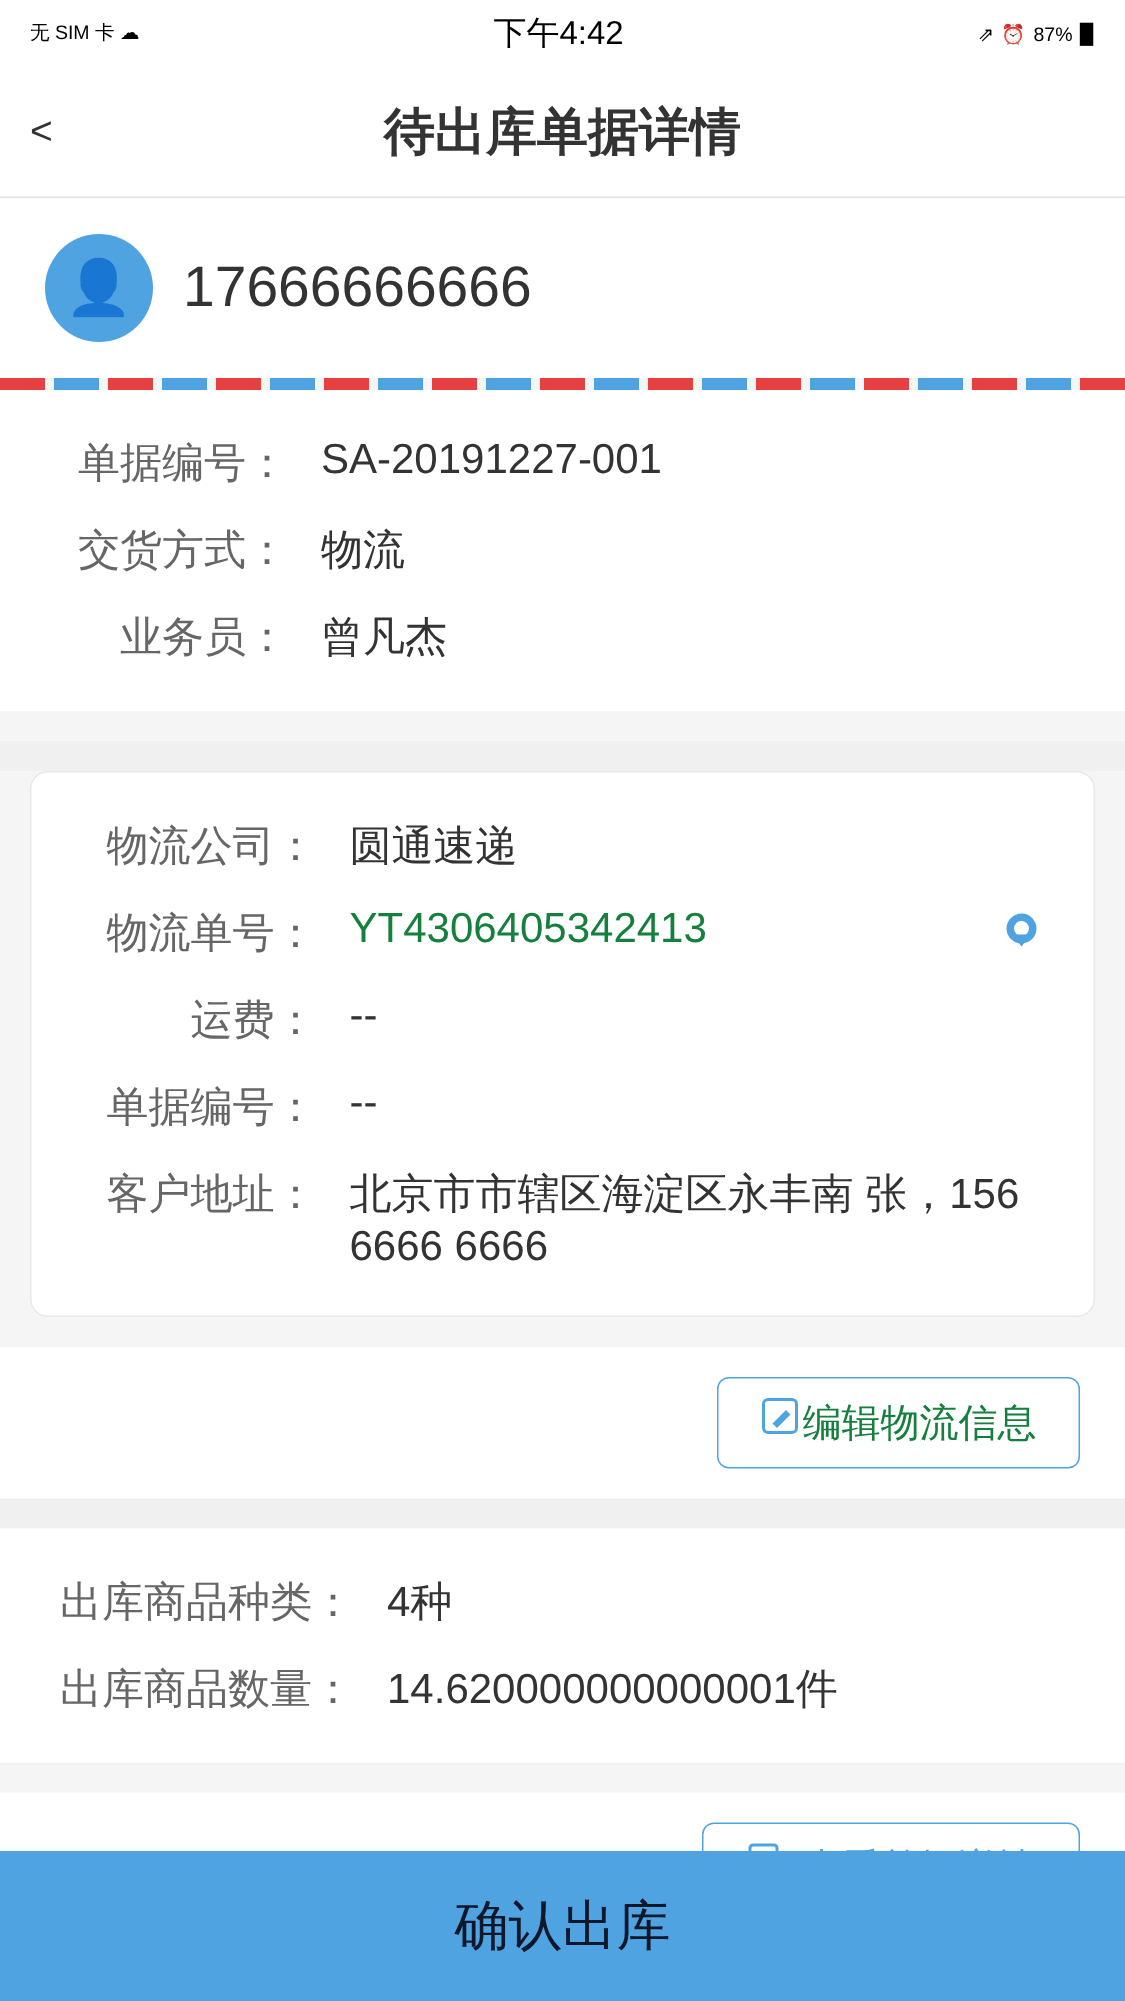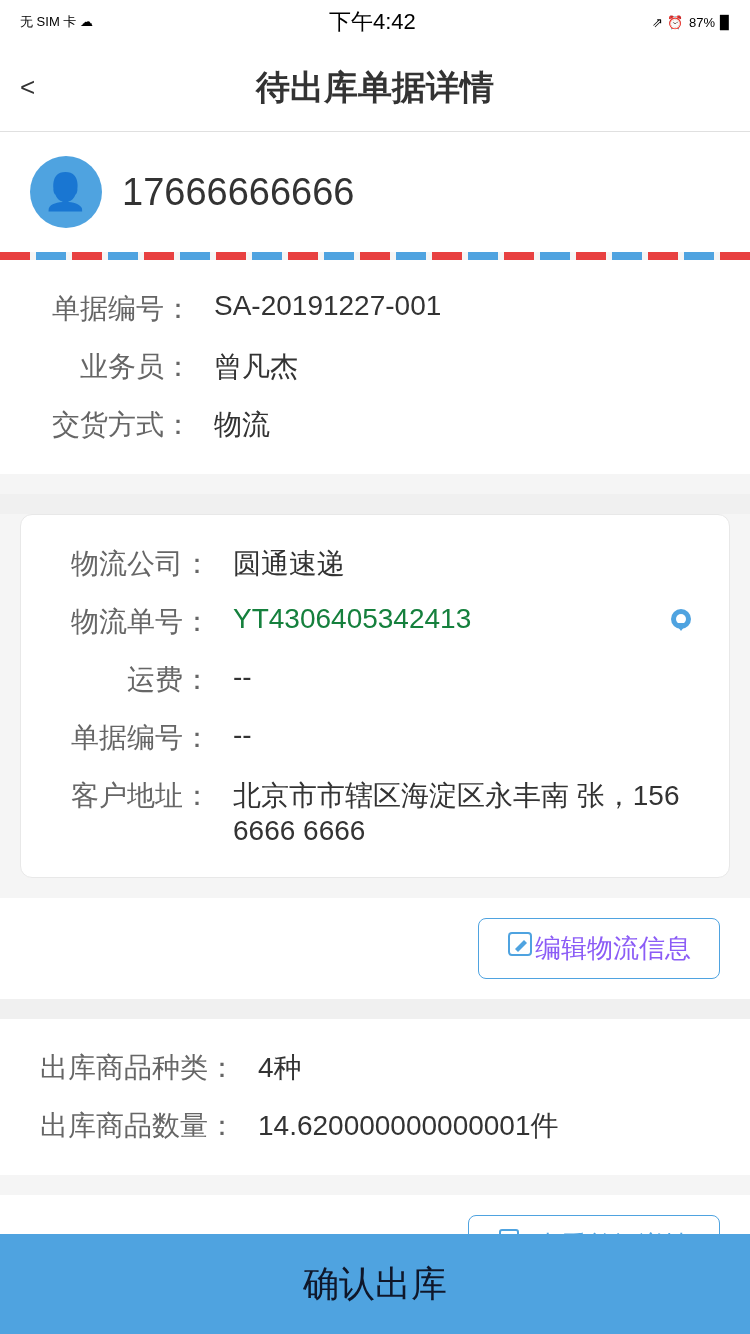--- a/index.html
+++ b/index.html
@@ -141,21 +141,21 @@
     
     .edit-btn-row {
       background: #fff;
       padding: 20px 30px;
       display: flex;
       justify-content: flex-end;
       margin: 0 0 0 0;
     }
     .edit-btn {
       border: 1px solid #4fa3e0;
-      color: #8b5cf6;
+      color: #15803d;
       background: #fff;
       border-radius: 8px;
       padding: 12px 28px;
       font-size: 26px;
       display: flex;
       align-items: center;
       cursor: pointer;
     }
 
     
@@ -247,26 +247,26 @@
   </div>
 
   <div class="dashed-divider"></div>
 
   <div class="info-section">
     <div class="info-row">
       <span class="info-label">单据编号：</span>
       <span class="info-value">SA-20191227-001</span>
     </div>
     <div class="info-row">
+      <span class="info-label">交货方式：</span>
+      <span class="info-value">物流</span>
+    </div>
+    <div class="info-row">
       <span class="info-label">业务员：</span>
       <span class="info-value">曾凡杰</span>
-    </div>
-    <div class="info-row">
-      <span class="info-label">交货方式：</span>
-      <span class="info-value">物流</span>
     </div>
   </div>
 
   <div class="gray-sep"></div>
 
   <div class="logistics-card">
     <div class="info-row">
       <span class="info-label">物流公司：</span>
       <span class="info-value">圆通速递</span>
     </div>

